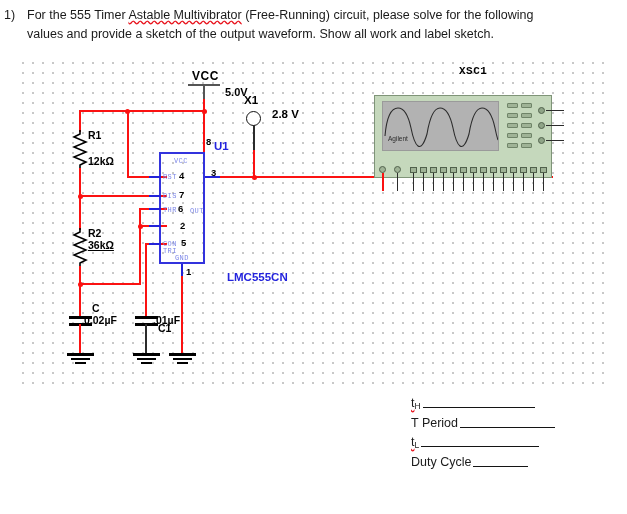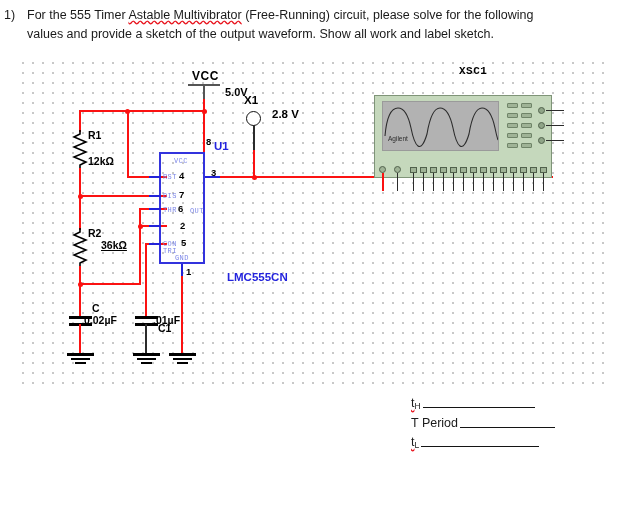--- a/index.html
+++ b/index.html
@@ -289,21 +289,21 @@
 
     <div class="wire" style="left:105px; top:48px; width:2px; height:68px;"></div>
     <div class="wire" style="left:105px; top:114px; width:40px; height:2px;"></div>
 
     <div class="wire" style="left:57px; top:133px; width:2px; height:35px;"></div>
 
     <svg class="resistor" style="left:50px; top:166px;" width="16" height="40" viewBox="0 0 16 40">
       <polyline points="8,0 8,4 2,7 14,12 2,17 14,22 2,27 14,32 8,35 8,40" fill="none" stroke="#000000" stroke-width="1.6"></polyline>
     </svg>
     <div class="label-blk" style="left:66px; top:165px;">R2</div>
-    <div class="label-blk" style="left:79px; top:177px;text-decoration:underline;">36kΩ</div>
+    <div class="label-blk" style="left:66px; top:177px;text-decoration:underline;">36kΩ</div>
 
     <div class="wire" style="left:57px; top:204px; width:2px; height:18px;"></div>
     <div class="junction" style="left:58px; top:222px;"></div>
 
     <div class="wire" style="left:57px; top:221px; width:62px; height:2px;"></div>
     <div class="wire" style="left:117px; top:146px; width:2px; height:76px;"></div>
 
     <div class="wire" style="left:117px; top:146px; width:28px; height:2px;"></div>
 
     <div class="junction" style="left:118px; top:164px;"></div>
@@ -448,15 +448,18 @@
   <div id="answers">
     <div class="ans-row">
       <span class="ans-label"><span class="sq">t</span><sub>H</sub></span><span class="ans-line" style="width:112px;"></span>
     </div>
     <div class="ans-row">
       <span class="ans-label">T Period</span><span class="ans-line" style="width:95px;"></span>
     </div>
     <div class="ans-row">
       <span class="ans-label"><span class="sq">t</span><sub>L</sub></span><span class="ans-line" style="width:118px;"></span>
     </div>
+    <div class="ans-row">
+      <span class="ans-label">Duty Cycle</span><span class="ans-line" style="width:55px;"></span>
+    </div>
   </div>
 
 </div>
 
 </body></html>

